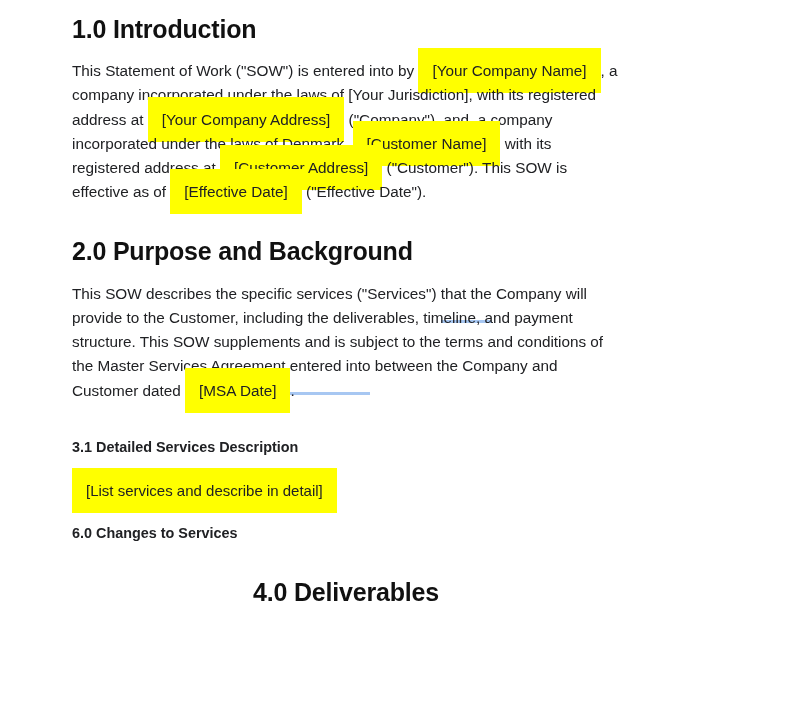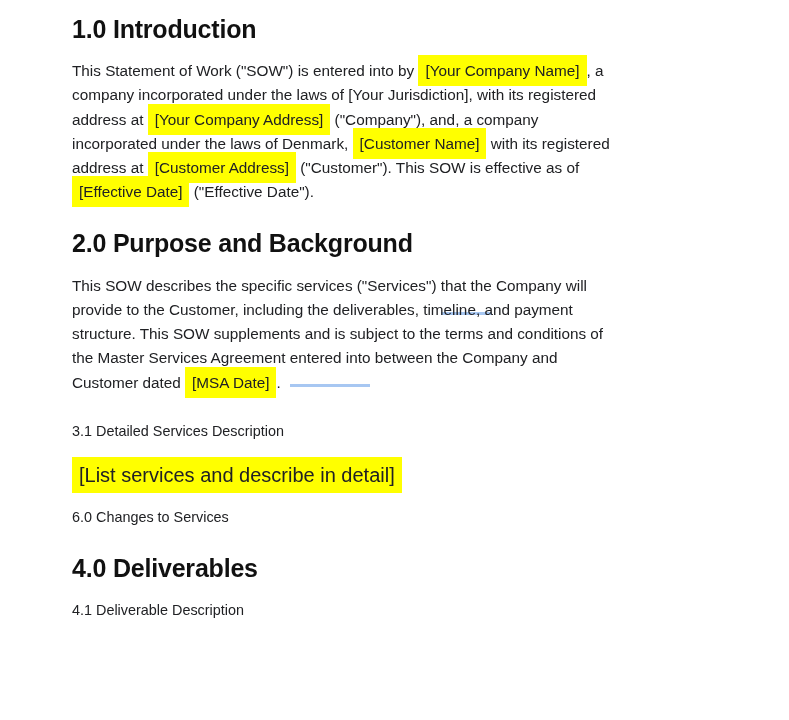--- a/index.html
+++ b/index.html
@@ -23,57 +23,57 @@
   }
   h2.section-heading {
     font-size: 25px;
     font-weight: bold;
     line-height: 1.25;
     color: #111111;
     margin: 0 0 14px 0;
     letter-spacing: -0.2px;
   }
   .section + .section {
-    margin-top: 24px;
+    margin-top: 32px;
   }
   p.body-text {
     font-size: 15.3px;
     line-height: 24.2px;
     color: #202124;
     margin: 0;
     max-width: 700px;
     text-align: left;
   }
   p.sub-heading {
     font-size: 14.4px;
     line-height: 24px;
     color: #202124;
     margin: 0 0 20px 0;
-    font-weight: normal;
+    font-weight: bold;
   }
   p.placeholder-line {
-    font-size: 20px;
+    font-size: 15px;
     line-height: 24px;
     margin: 0 0 18px 0;
   }
   .hl {
     background-color: #ffff00;
     color: #202124;
-    padding: 7px;
+    padding: 14px;
     box-decoration-break: clone;
     -webkit-box-decoration-break: clone;
   }
   .sugg {
     border-bottom: 3px solid #a7c7f2;
     padding-bottom: 18px;
   }
   .sec-gap-top-1 { margin-top: 0; }
   .sec-gap-2 { margin-top: 26px; }
   .sec-gap-3 { margin-top: 24px; }
-  .sec-gap-4 { margin-top: 24px; }
+  .sec-gap-4 { margin-top: 24px; text-align: center; }
 </style>
 </head>
 <body>
 
 <div class="page">
 
   <div class="section sec-gap-top-1">
     <h2 class="section-heading">1.0 Introduction</h2>
     <p class="body-text"><span>This Statement of Work ("SOW") is entered into by </span><span class="hl">[Your Company Name]</span><span>, a company incorporated under the laws of [Your Jurisdiction], with its registered address at </span><span class="hl">[Your Company Address]</span><span> ("Company"), and, a company incorporated under the laws of Denmark, </span><span class="hl">[Customer Name]</span><span> with its registered address at </span><span class="hl">[Customer Address]</span><span> ("Customer"). This SOW is effective as of </span><span class="hl">[Effective Date]</span><span> ("Effective Date").</span></p>
   </div>
@@ -84,17 +84,16 @@
   </div>
 
   <div class="section sec-gap-3">
     <p class="sub-heading">3.1 Detailed Services Description</p>
     <p class="placeholder-line"><span class="hl">[List services and describe in detail]</span></p>
     <p class="sub-heading">6.0 Changes to Services</p>
   </div>
 
   <div class="section sec-gap-4">
     <h2 class="section-heading">4.0 Deliverables</h2>
-    <p class="sub-heading">4.1 Deliverable Description</p>
 
   </div>
 
 </div>
 
 </body></html>

